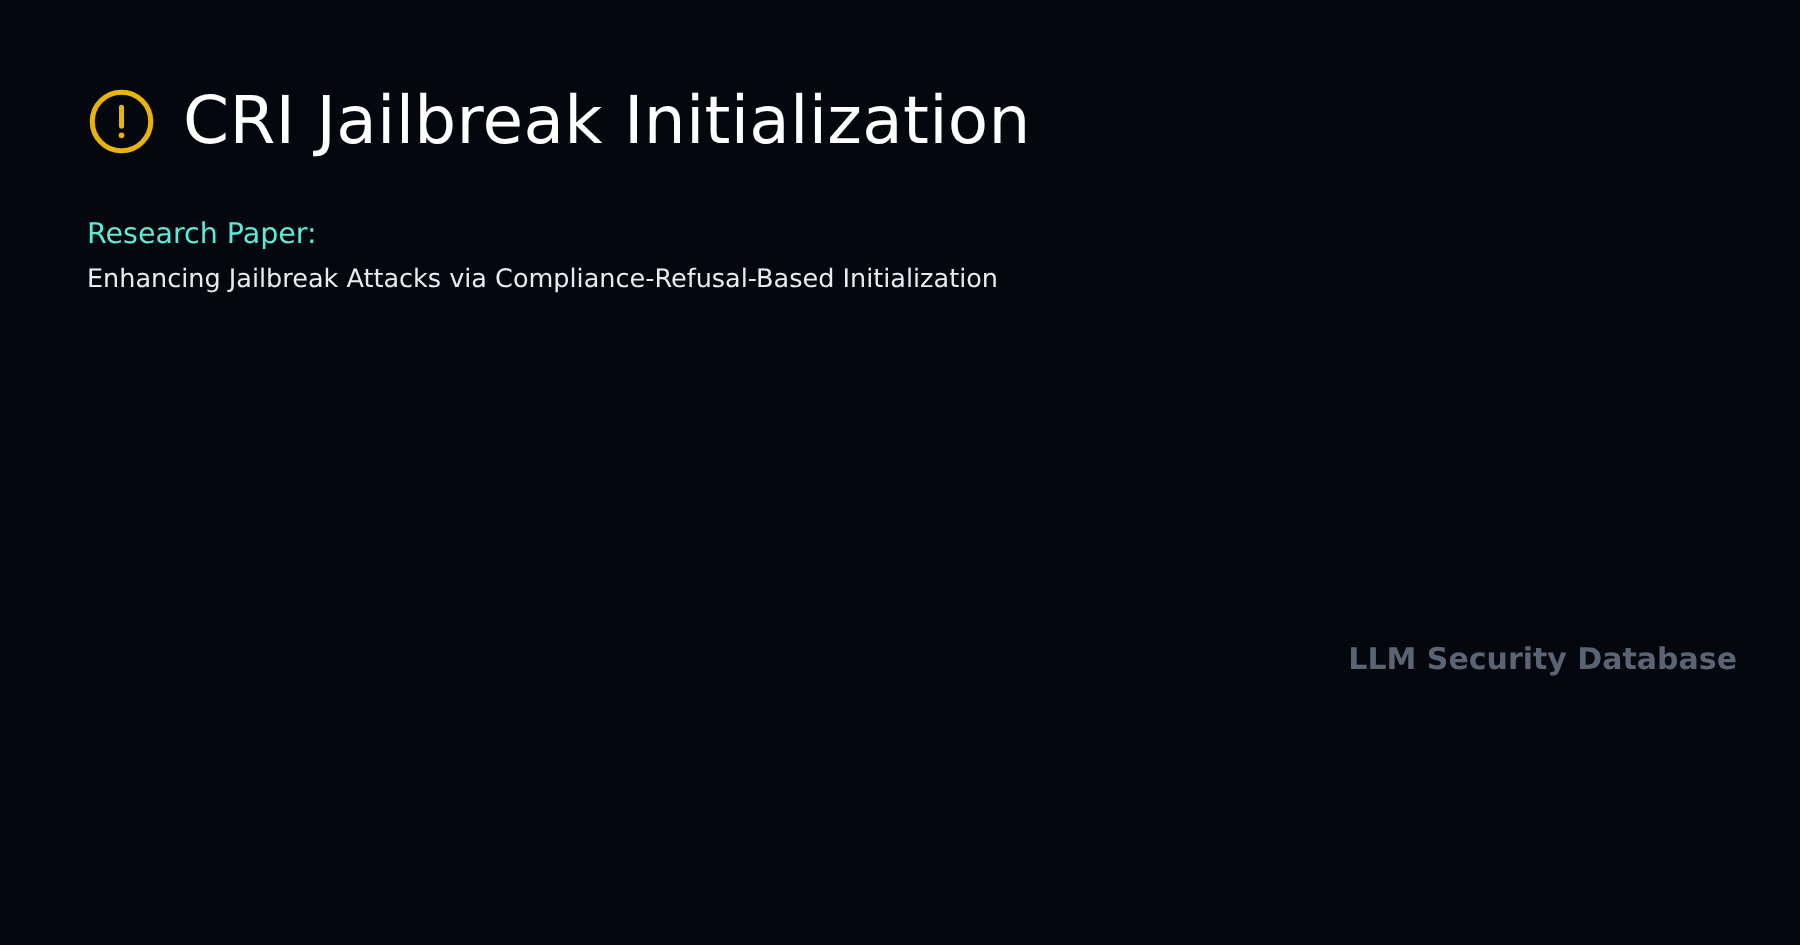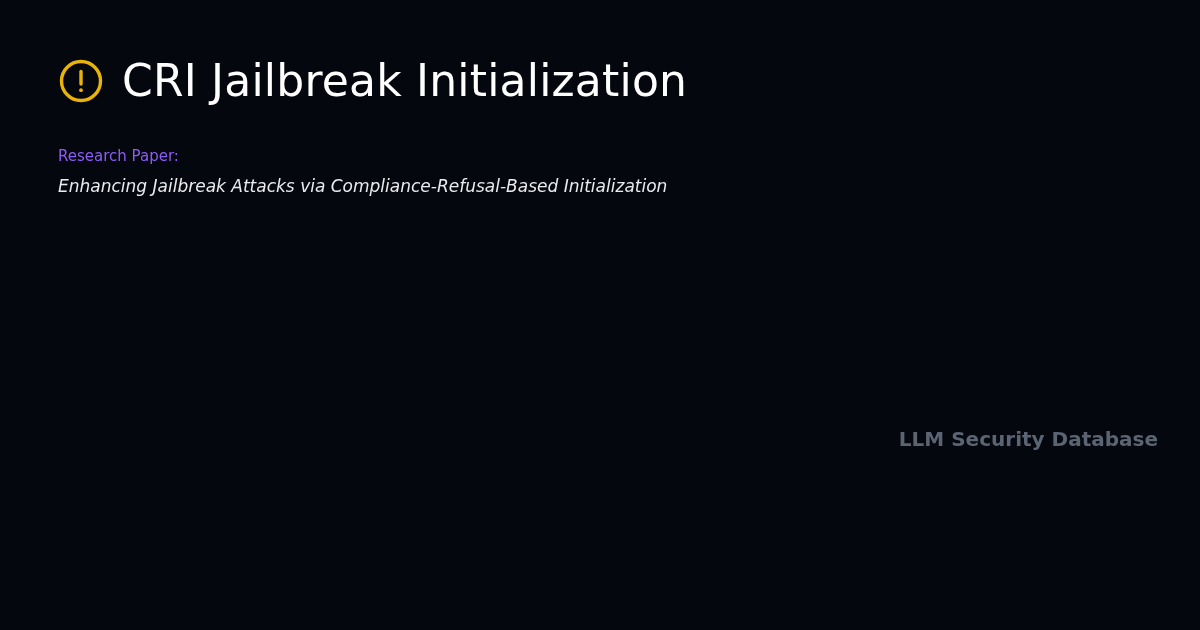--- a/index.html
+++ b/index.html
@@ -52,36 +52,35 @@
 
   
   .subtitle-block {
     position: absolute;
     left: 58px;
     top: 144px;
   }
 
   .subtitle-label {
     font-family: "DejaVu Sans", sans-serif;
-    font-size: 15px;
+    font-size: 19px;
     font-weight: 400;
     line-height: 24px;
-    color: #8b5cf6;
+    color: #5eead4;
     white-space: nowrap;
   }
 
   .subtitle-value {
     margin-top: 6px;
     font-family: "DejaVu Sans", sans-serif;
     font-size: 17px;
     font-weight: 400;
     line-height: 24px;
     color: #e9ebee;
     white-space: nowrap;
-    font-style: italic;
   }
 
   
   .footer {
     position: absolute;
     right: 42px;
     bottom: 42px;
     font-family: "DejaVu Sans", sans-serif;
     font-size: 20px;
     font-weight: 700;

